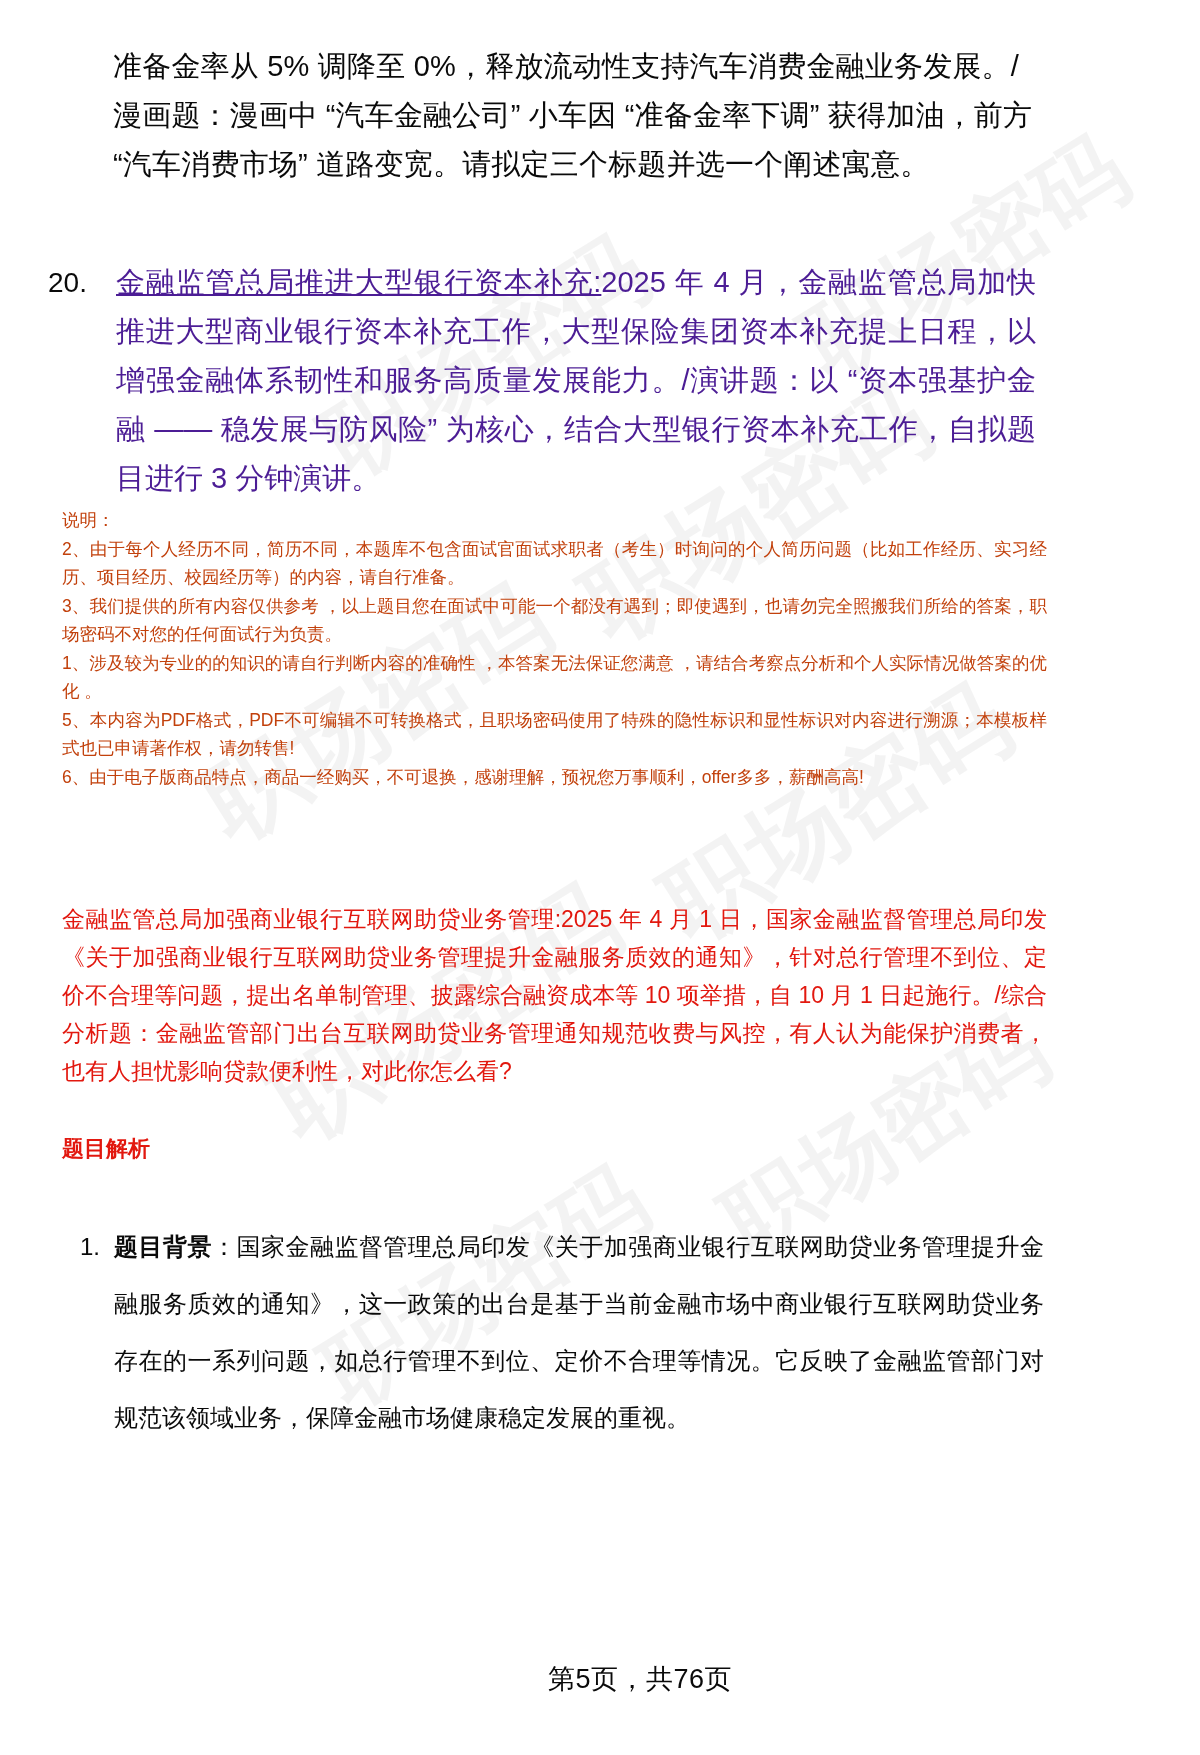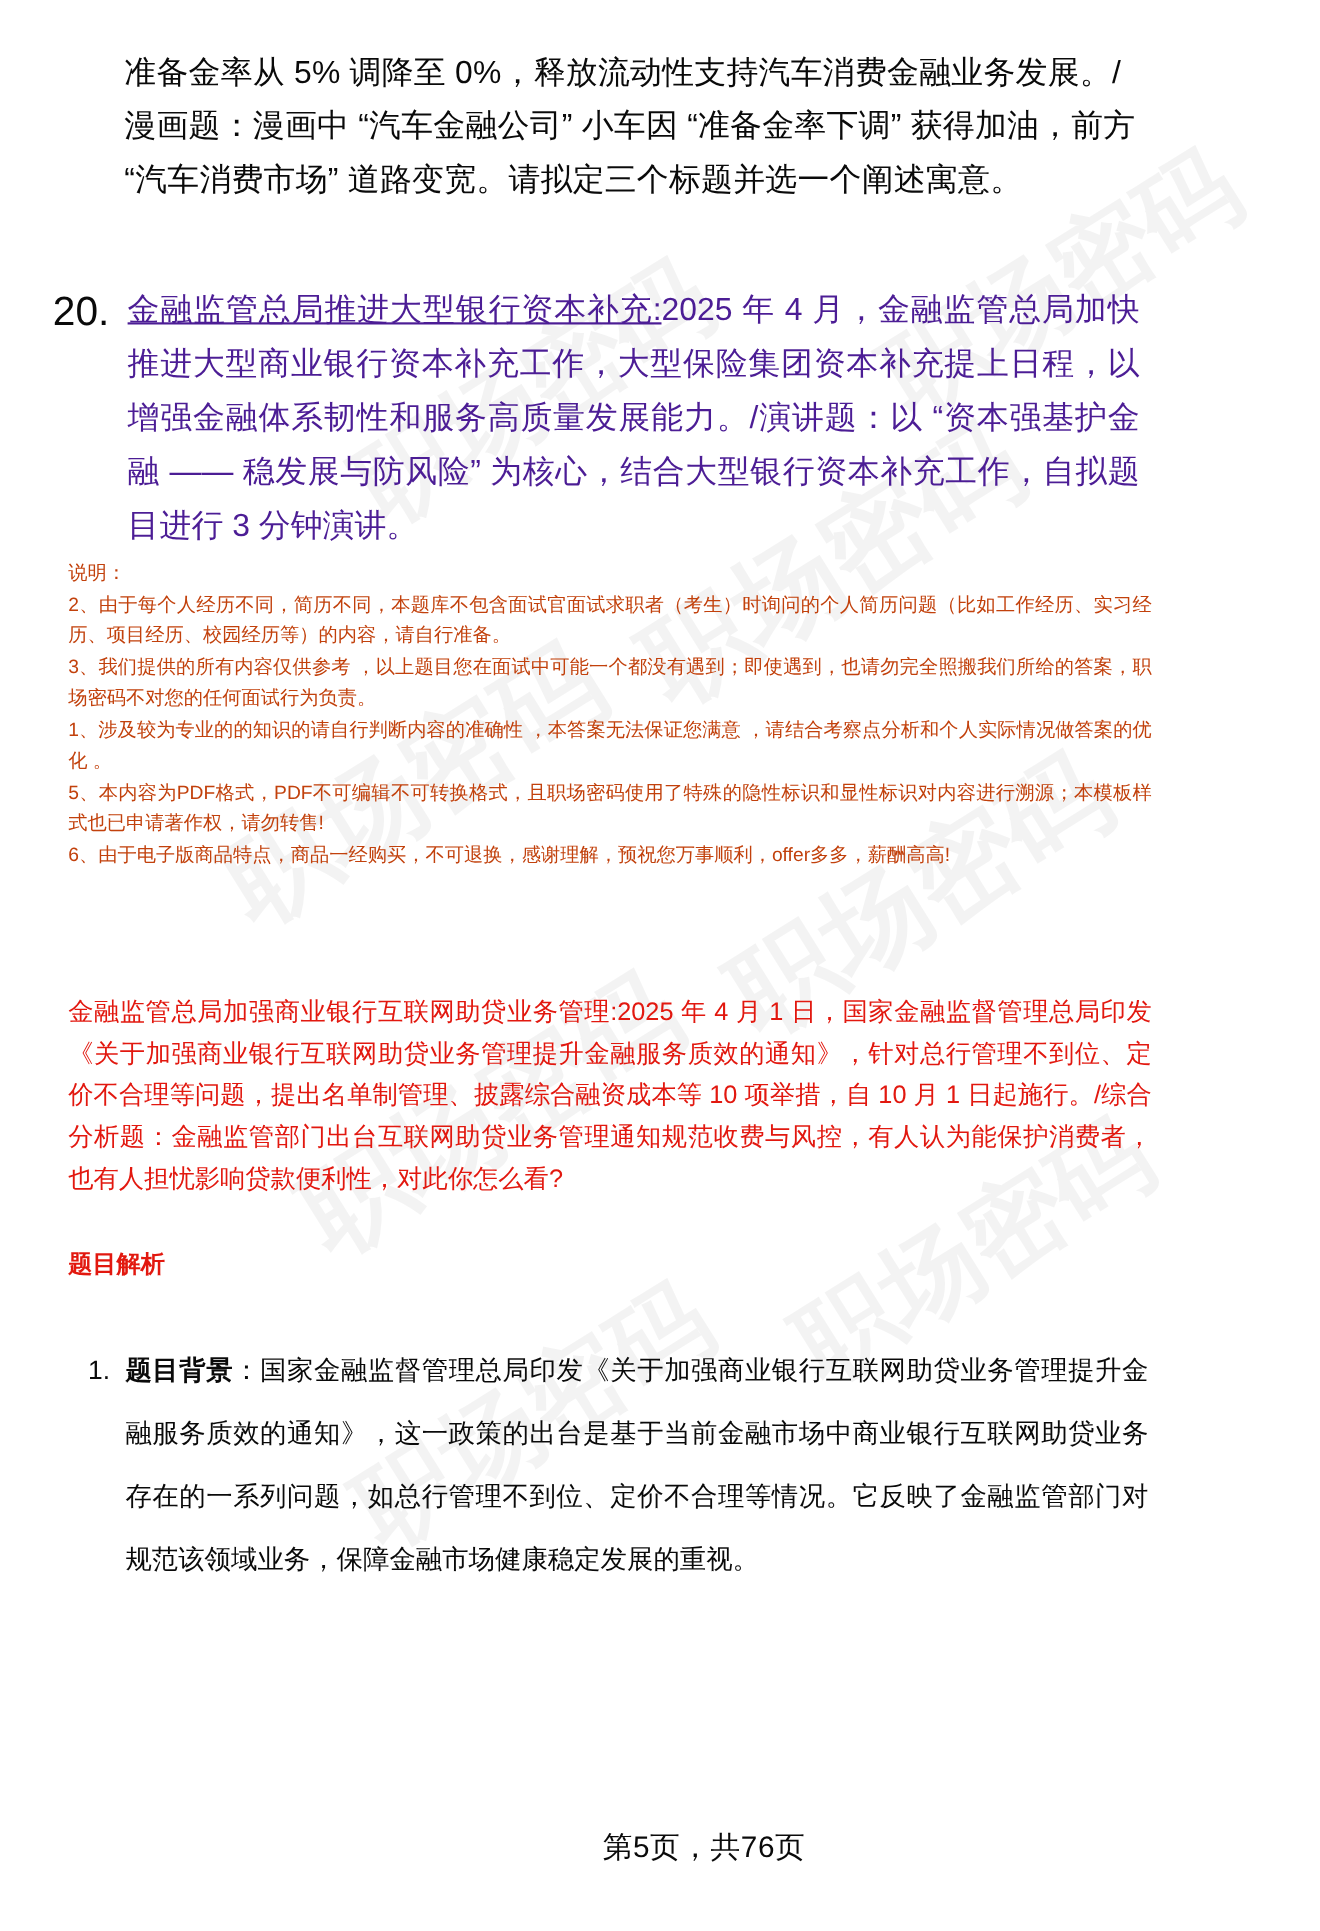--- a/index.html
+++ b/index.html
@@ -56,21 +56,21 @@
     color: #0a0a0a;
   }
 
   
   .item {
     position: absolute;
     display: flex;
     align-items: flex-start;
   }
   .item-num {
-    font-size: 37px;
+    font-size: 28px;
     line-height: 49px;
     width: 68px;
     flex: 0 0 68px;
     text-align: left;
     color: #0a0a0a;
   }
   .item-body {
     font-size: 29px;
     line-height: 49px;
     color: #4c1d95;

